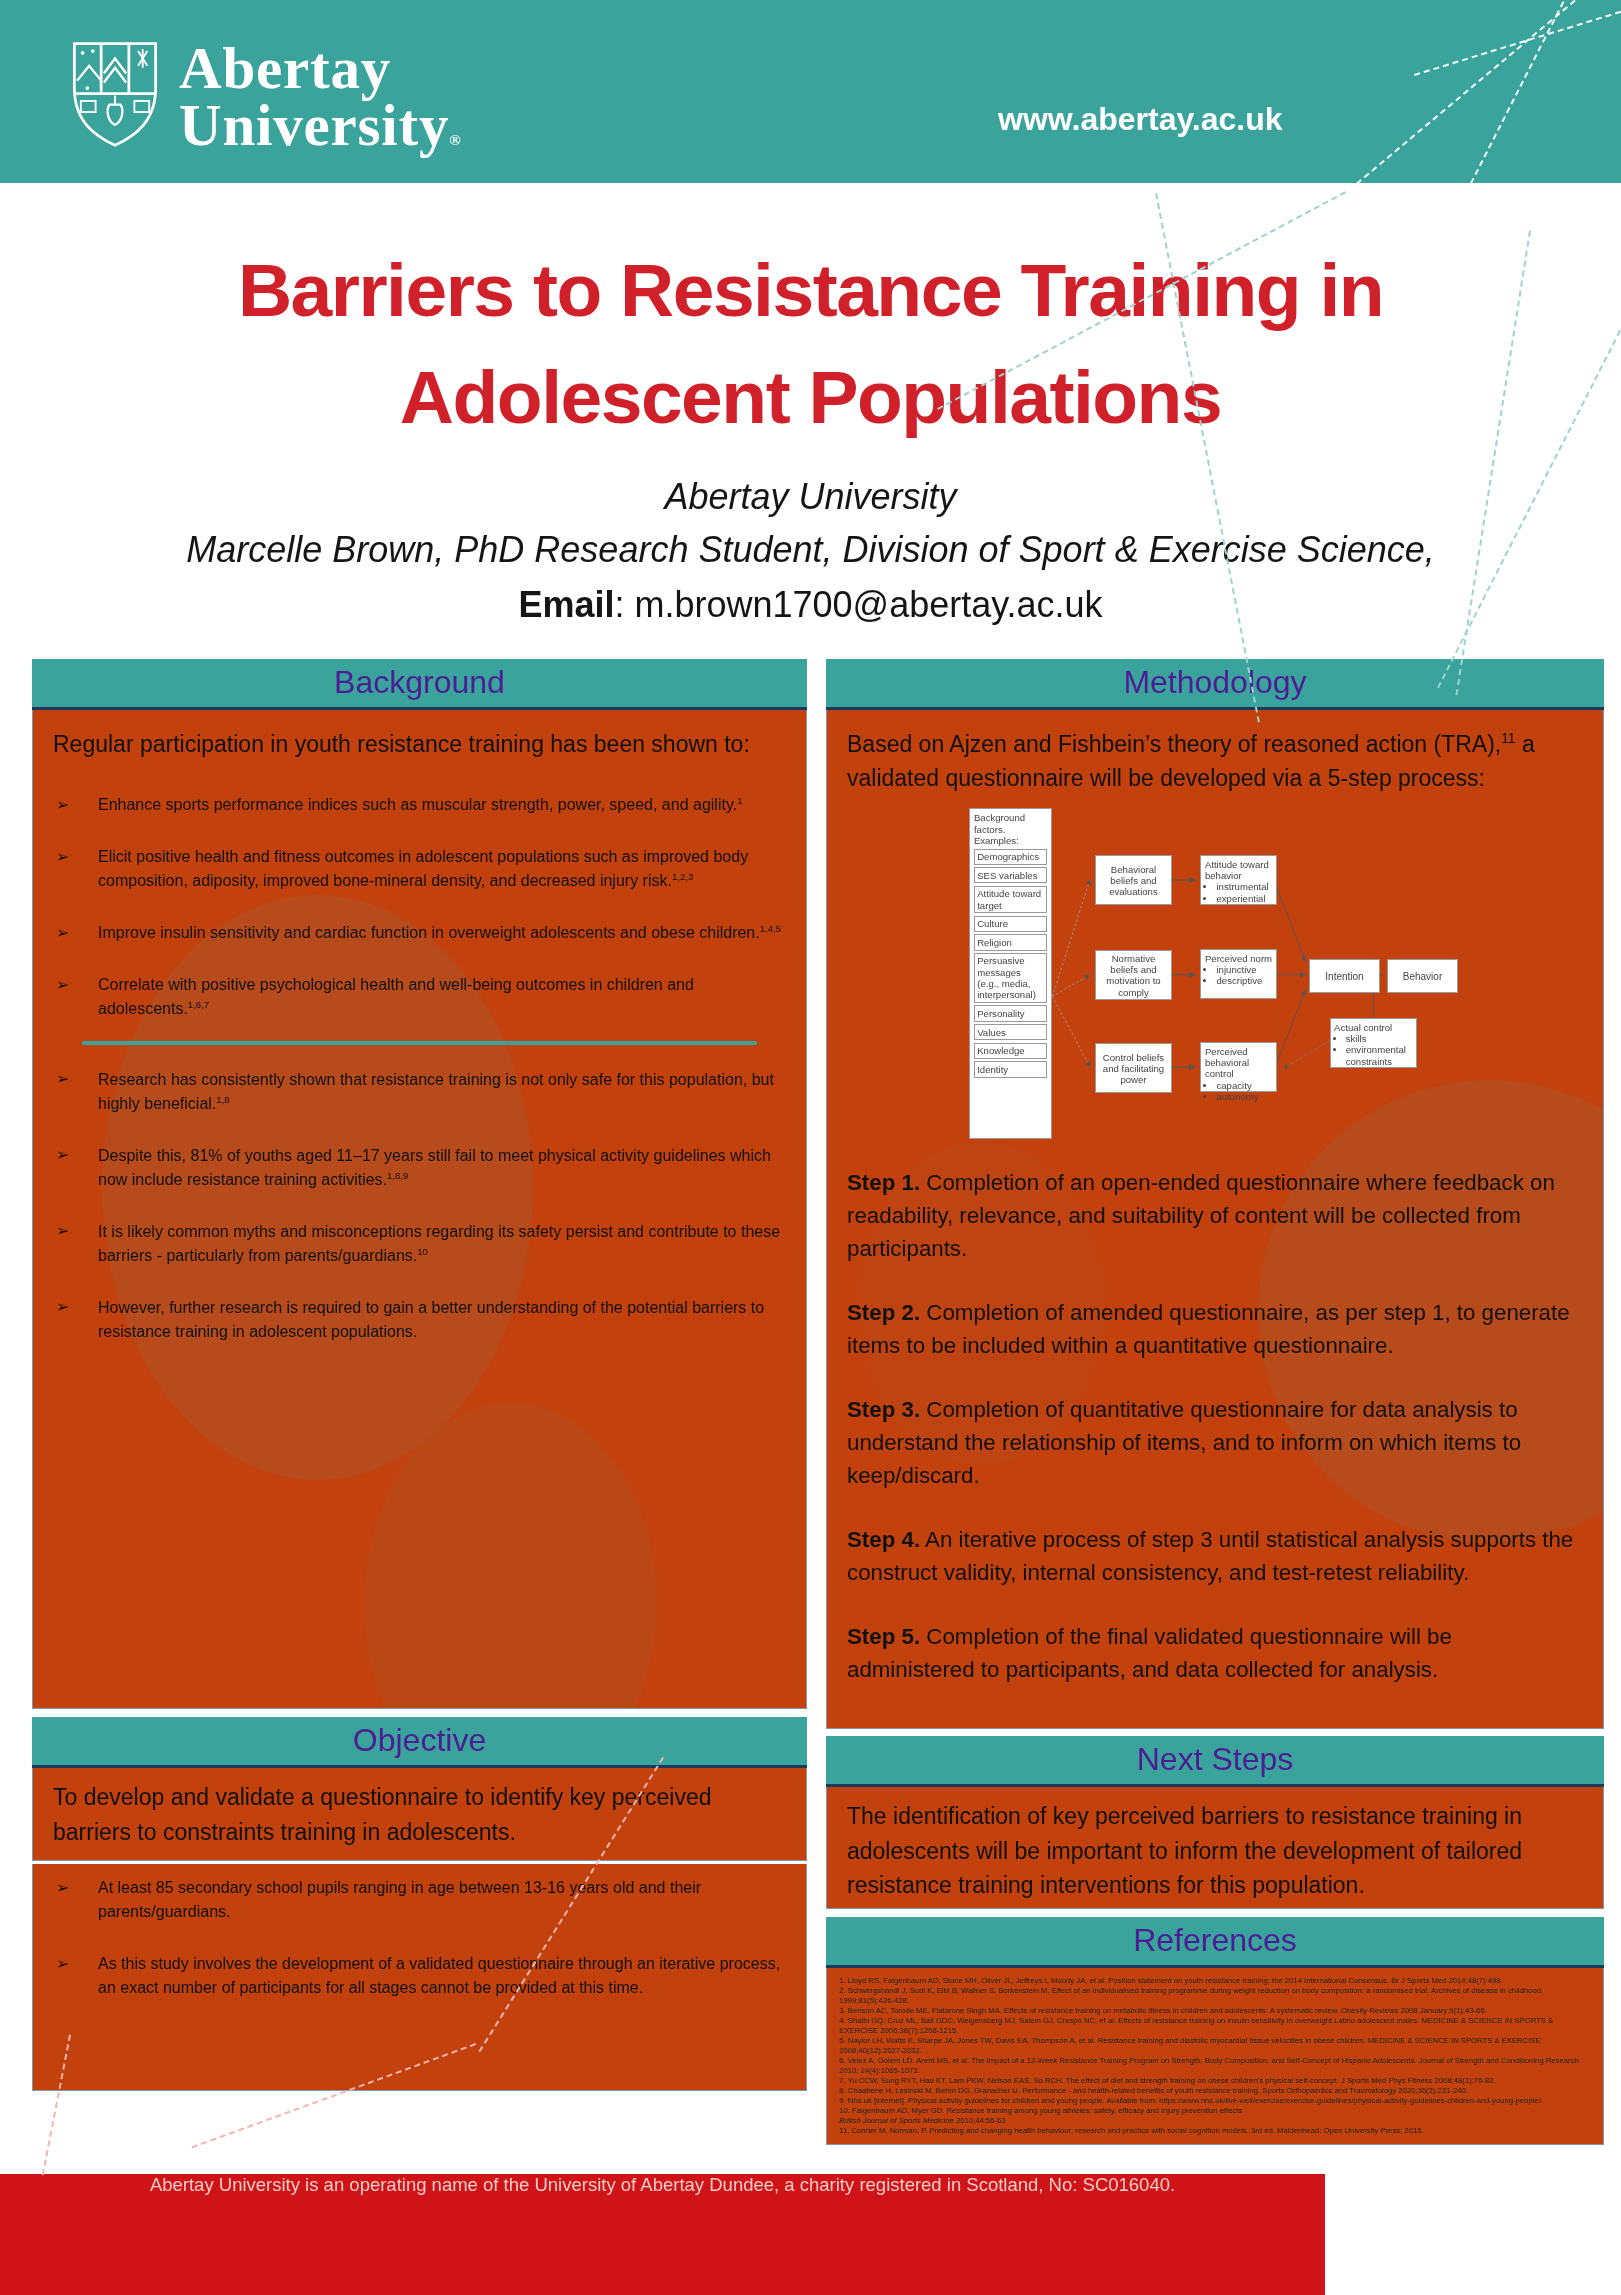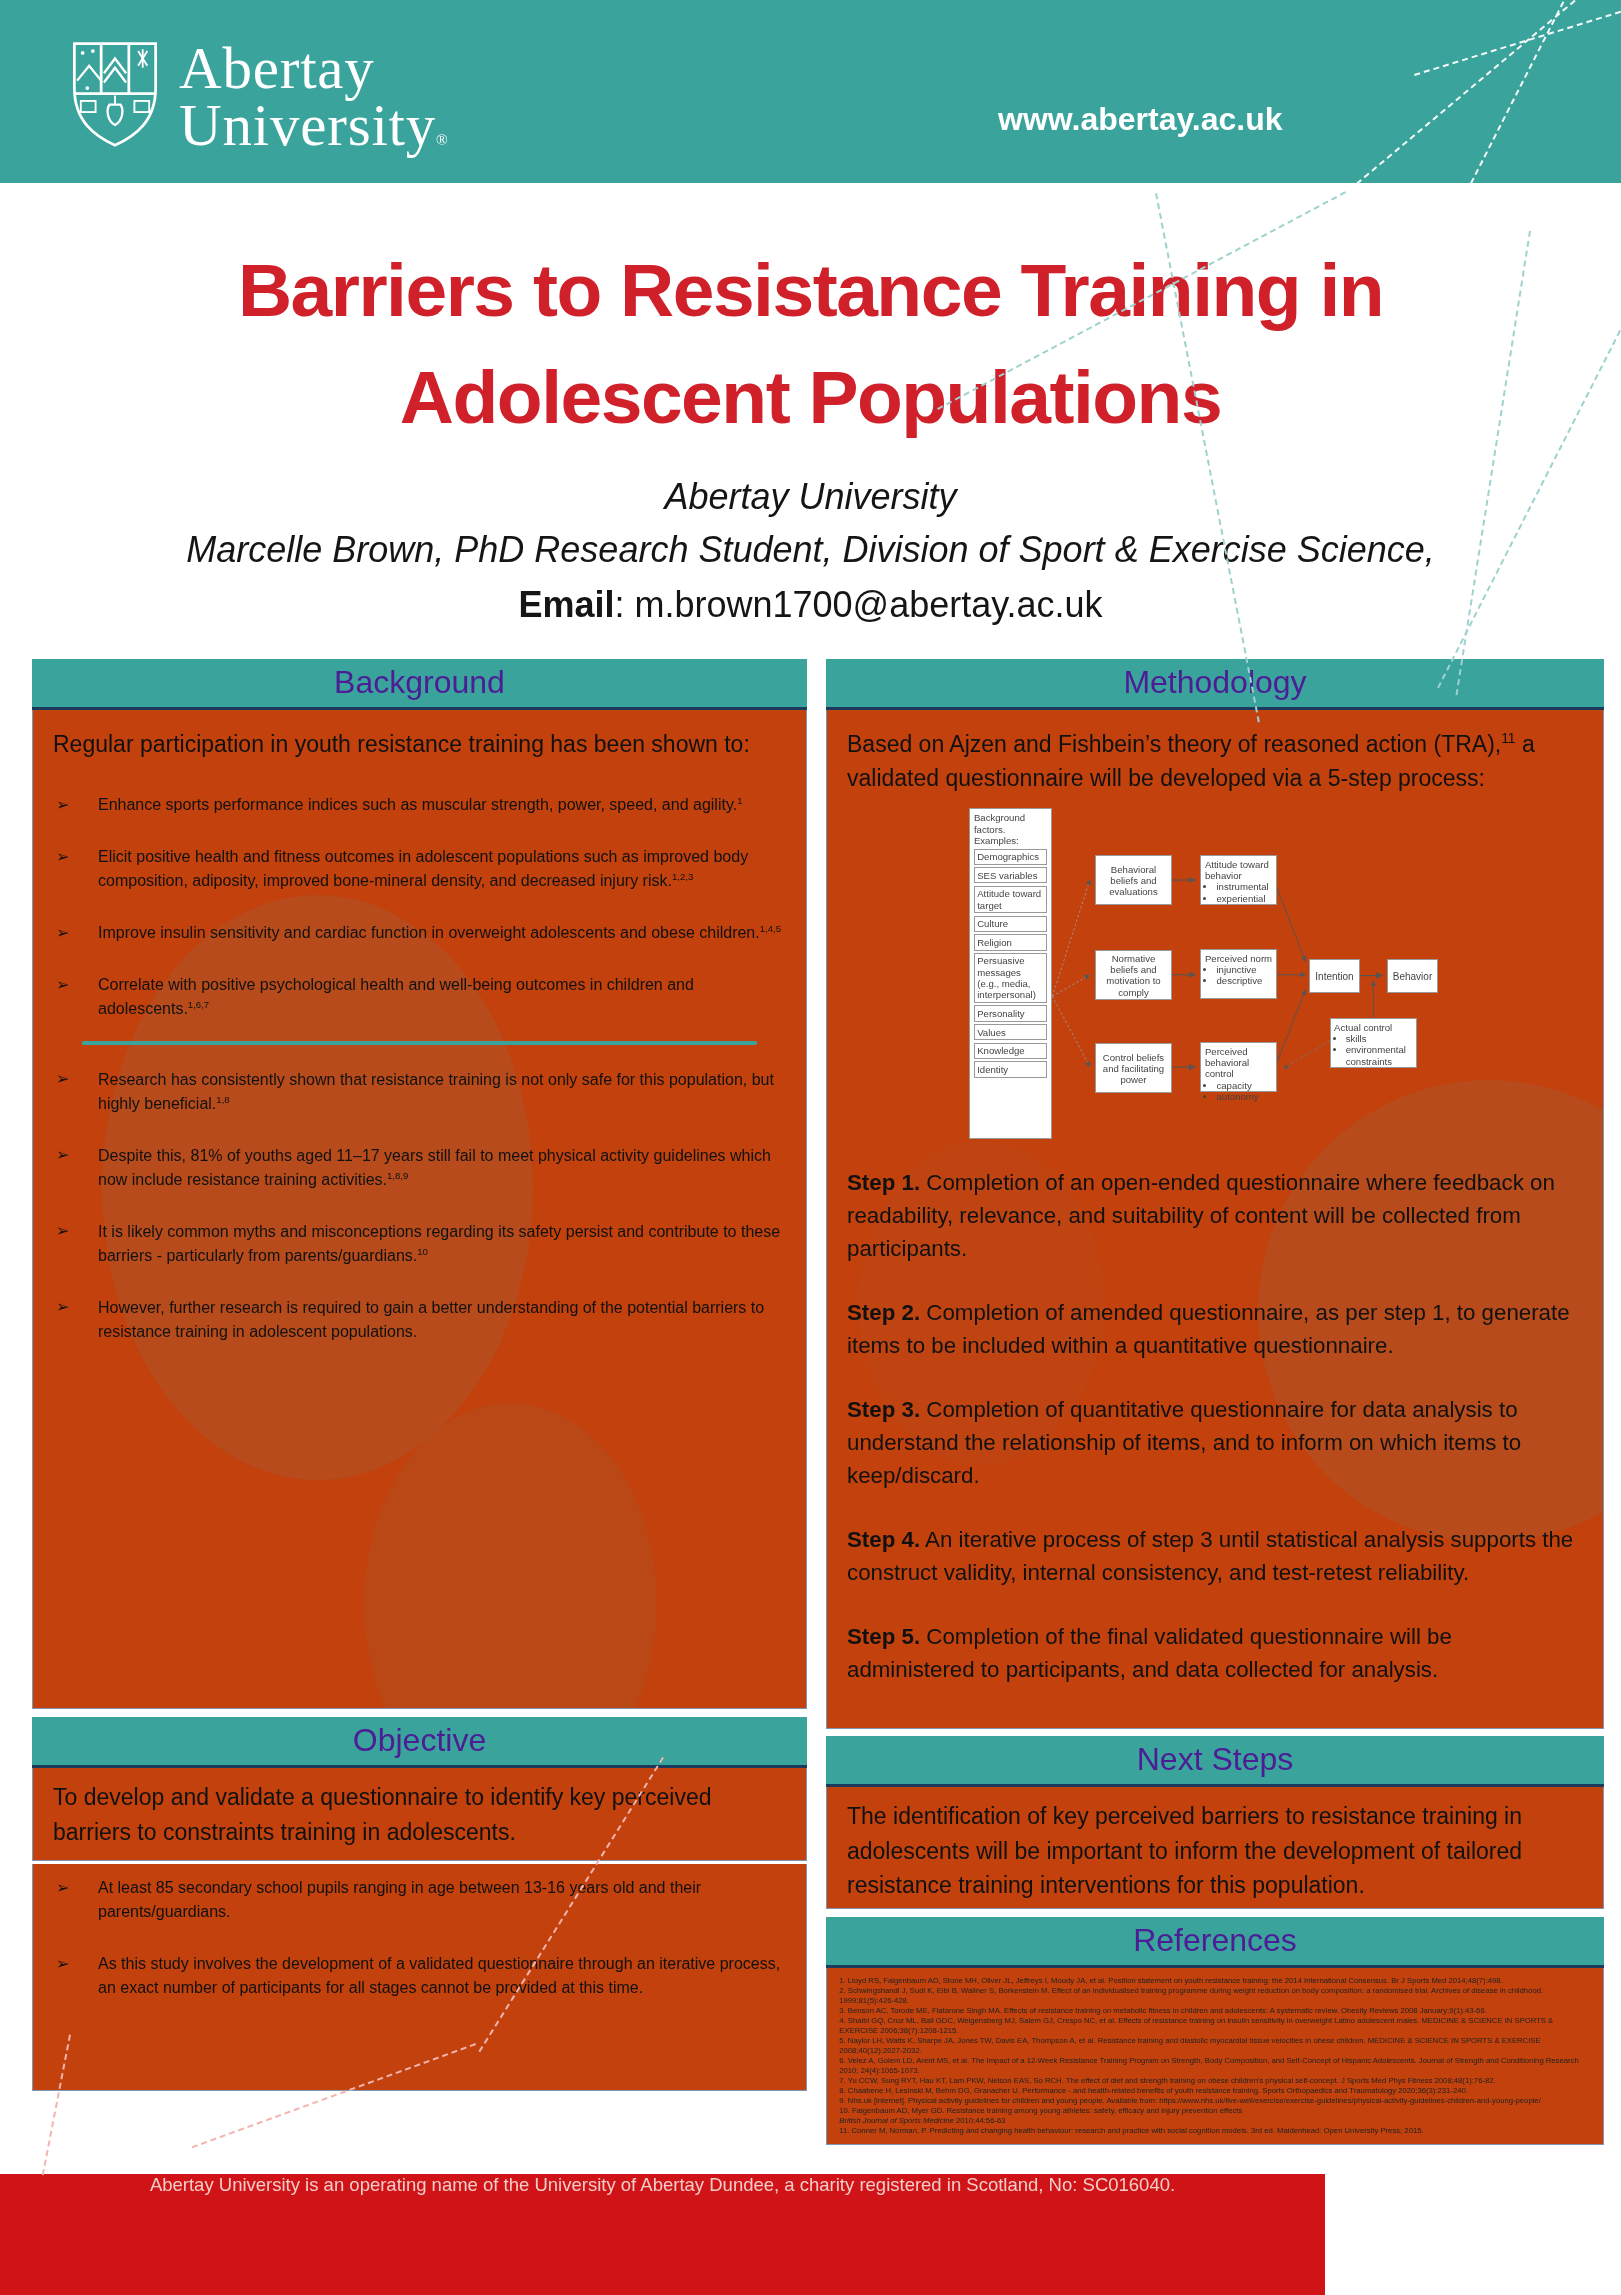--- a/index.html
+++ b/index.html
@@ -3,21 +3,21 @@
 <meta charset="utf-8">
 <style>
   html,body{margin:0;padding:0;background:#e8e8e8;}
   #poster{position:relative;width:1621px;height:2295px;background:#fff;overflow:hidden;
           font-family:"Liberation Sans",sans-serif;color:#111;}
 
   
   #header-bar{position:absolute;left:0;top:0;width:1621px;height:183px;background:var(--teal);z-index:1;}
   #logo{position:absolute;left:68px;top:40px;display:flex;align-items:flex-start;z-index:2;}
   #logo svg{width:94px;height:109px;display:block;}
-  #logo-text{margin-left:17px;color:#fff;font-family:"Liberation Serif",serif;font-weight:400;
+  #logo-text{margin-left:17px;color:#fff;font-family:"Liberation Serif",serif;font-weight:700;
              font-size:59px;line-height:0.96;letter-spacing:0.8px;}
   #logo-reg{font-size:15.4px;vertical-align:baseline;}
   #site-url{position:absolute;left:998px;top:99px;width:289px;color:#fff;font-weight:bold;
             font-size:32px;line-height:1.3;word-break:break-all;z-index:2;}
 
   
   #titleblock{position:absolute;top:237px;left:0;right:0;text-align:center;z-index:2;}
   .title-line{font-size:75px;font-weight:bold;color:var(--title-red);line-height:1.42;letter-spacing:-1.5px;}
   #authors{margin-top:20px;font-size:36px;font-style:italic;line-height:1.48;color:#151515;}
   #email-line{margin-top:7.7px;font-size:36px;color:#151515;}
@@ -62,21 +62,21 @@
   
   #diagram{position:relative;width:487px;height:348px;margin:4.6px 0 18.5px 112px;color:#444;}
   .dbox{position:absolute;border:0.8px solid #999;background:#fff;font-size:9.6px;line-height:1.18;box-sizing:border-box;}
   #bg-outer{left:10px;top:7.7px;width:83px;height:331px;padding:3.1px 3.9px;}
   #bg-outer .bg-title{margin-bottom:2.3px;}
   .bg-item{border:0.8px solid #999;margin-top:2.3px;padding:1.5px 2.3px;background:#fff;}
   .bbox{left:136px;width:77px;height:50px;display:flex;align-items:center;justify-content:center;
         text-align:center;padding:2.3px;}
   .obox{left:241px;width:77px;height:50px;padding:2.3px 1.5px 2.3px 3.9px;}
   .obox ul,#actual-box ul{margin:0;padding-left:11.6px;}
-  .small-node{width:51px;height:34px;display:flex;align-items:center;justify-content:center;font-size:10px;}
+  .small-node{width:71px;height:34px;display:flex;align-items:center;justify-content:center;font-size:10px;}
   #actual-box{left:371px;top:218px;width:87px;height:50px;padding:2.3px 3.1px;}
   #diag-arrows{position:absolute;left:0;top:0;pointer-events:none;}
 
   .step{font-size:22.3px;line-height:1.48;margin:0 0 31px 0;}
   .step:last-child{margin-bottom:0;}
   .step b{font-weight:bold;}
 
   .ref{font-size:7.7px;line-height:1.3;color:#222;white-space:pre-wrap;}
 
   

